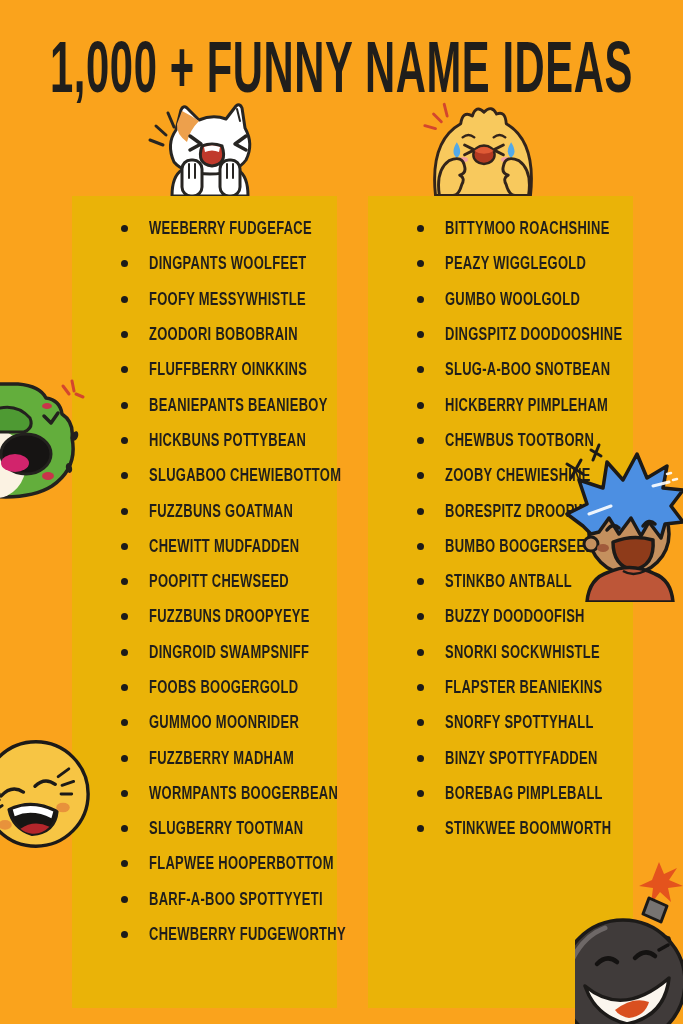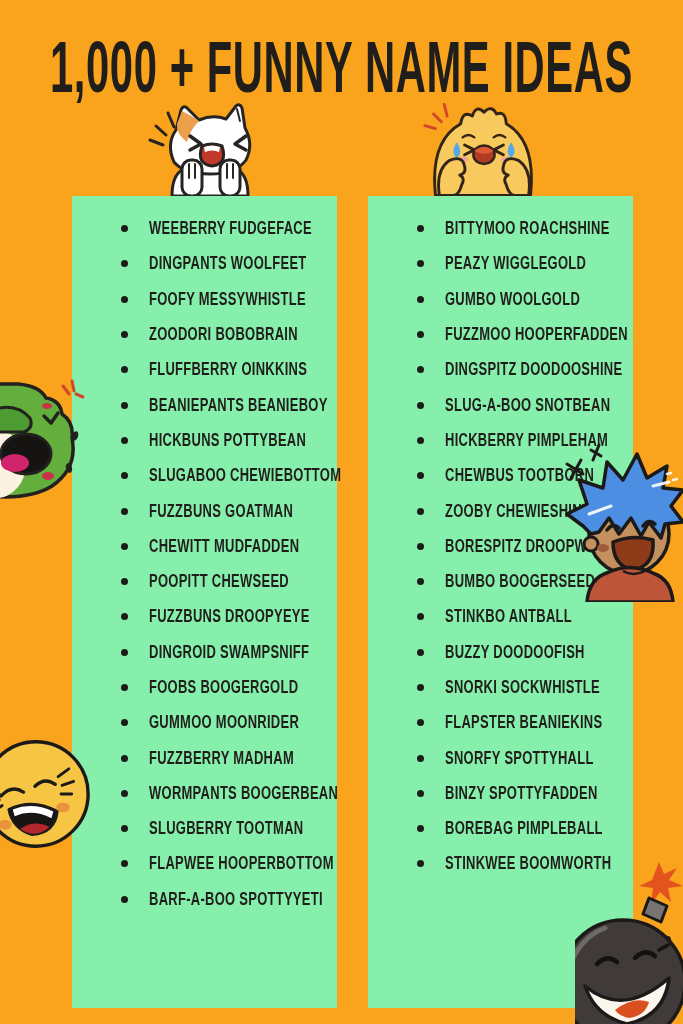--- a/index.html
+++ b/index.html
@@ -13,21 +13,21 @@
     display:flex;align-items:center;justify-content:center;margin-top:8px;
   }
   .title-text{
     display:inline-block;white-space:nowrap;
     font-size:72px;font-weight:700;color:#201E1B;
     letter-spacing:1px;
     transform:scaleX(0.58);transform-origin:center;
   }
   .panel{
     position:absolute;top:196px;width:265px;height:812px;
-    background:#86efac;z-index:2;text-align:right;
+    background:#eab308;z-index:2;text-align:right;
   }
   .panel.left{left:72px;}
   .panel.right{left:368px;}
   ul.name-list{list-style:none;margin:0;padding:15px 0 0 0;}
   li.name-item{height:35.3px;display:flex;align-items:center;}
   .bullet{
     width:7px;height:7px;border-radius:50%;background:#1d1b19;
     margin-left:49px;margin-right:21px;flex:0 0 auto;
   }
   .name-text{
@@ -152,40 +152,40 @@
         <span class="name-text">SLUGBERRY TOOTMAN</span>
       </li>
       <li class="name-item">
         <span class="bullet"></span>
         <span class="name-text">FLAPWEE HOOPERBOTTOM</span>
       </li>
       <li class="name-item">
         <span class="bullet"></span>
         <span class="name-text">BARF-A-BOO SPOTTYYETI</span>
       </li>
+      <li class="name-item">
+        <span class="bullet"></span>
+        <span class="name-text">CHEWBERRY FUDGEWORTHY</span>
+      </li>
     </ul>
 </div>
 
 <div class="panel right">
   <ul class="name-list">
       <li class="name-item">
         <span class="bullet"></span>
         <span class="name-text">BITTYMOO ROACHSHINE</span>
       </li>
       <li class="name-item">
         <span class="bullet"></span>
         <span class="name-text">PEAZY WIGGLEGOLD</span>
       </li>
       <li class="name-item">
         <span class="bullet"></span>
         <span class="name-text">GUMBO WOOLGOLD</span>
-      </li>
-      <li class="name-item">
-        <span class="bullet"></span>
-        <span class="name-text">FUZZMOO HOOPERFADDEN</span>
       </li>
       <li class="name-item">
         <span class="bullet"></span>
         <span class="name-text">DINGSPITZ DOODOOSHINE</span>
       </li>
       <li class="name-item">
         <span class="bullet"></span>
         <span class="name-text">SLUG-A-BOO SNOTBEAN</span>
       </li>
       <li class="name-item">

